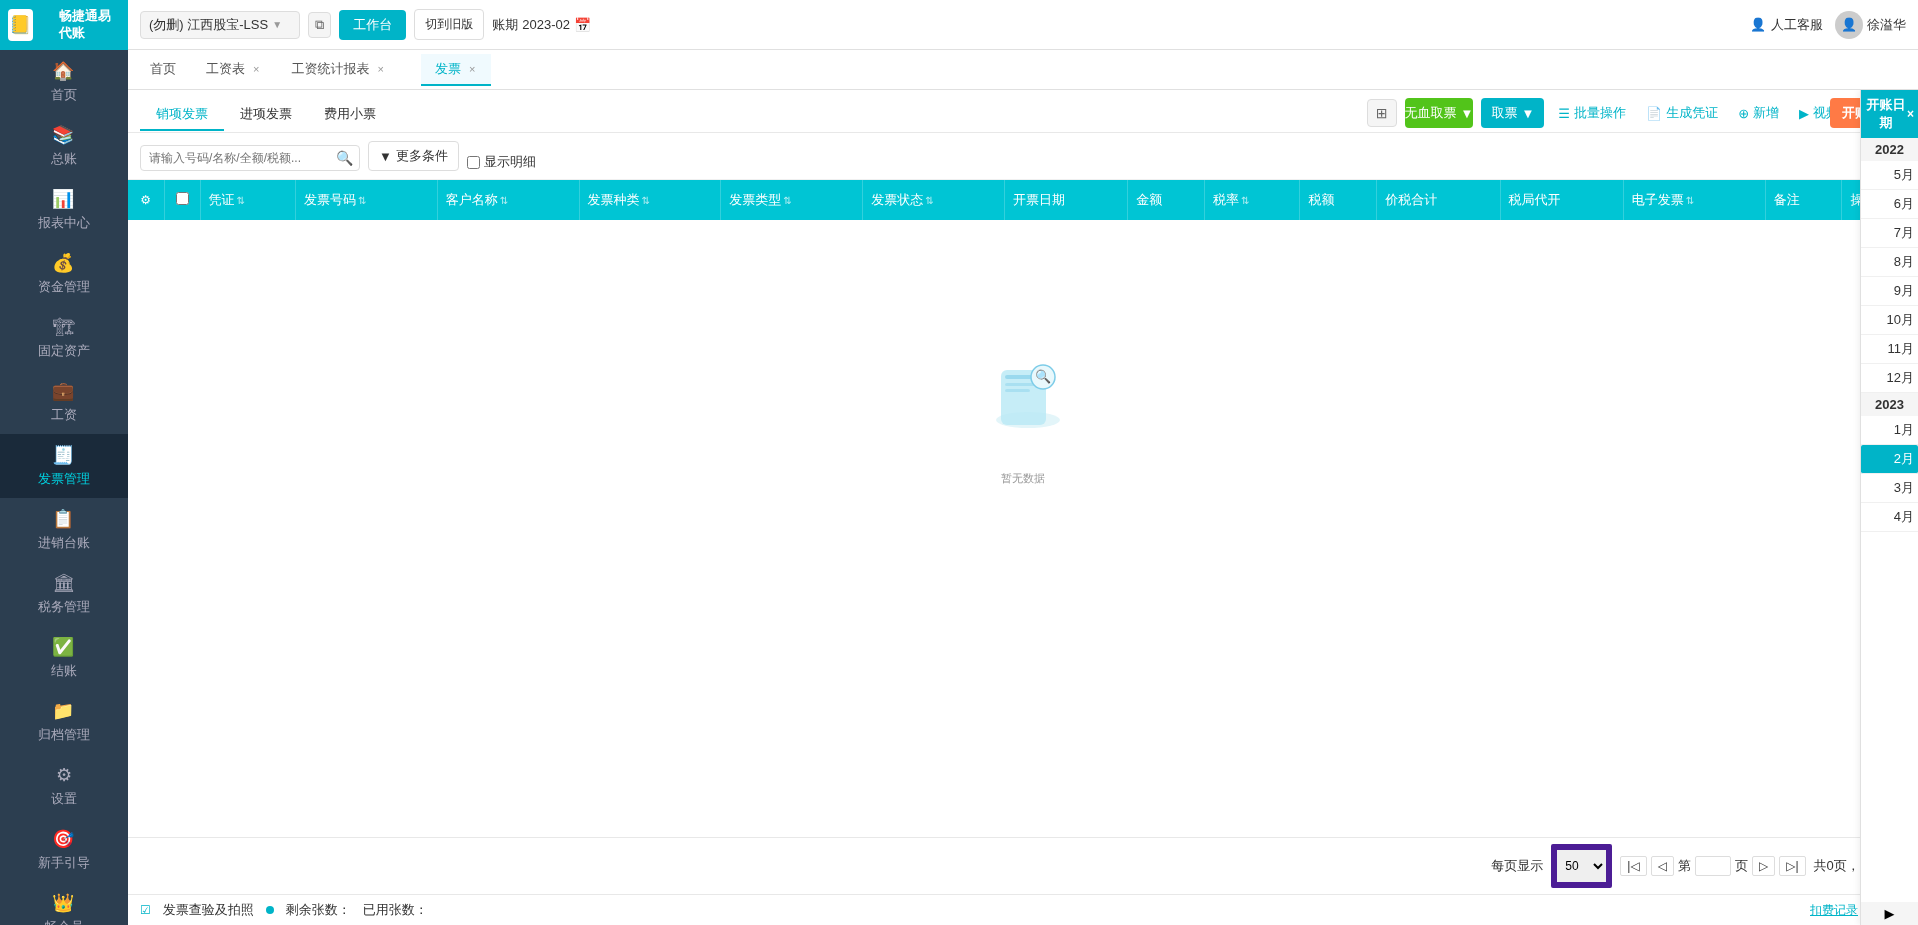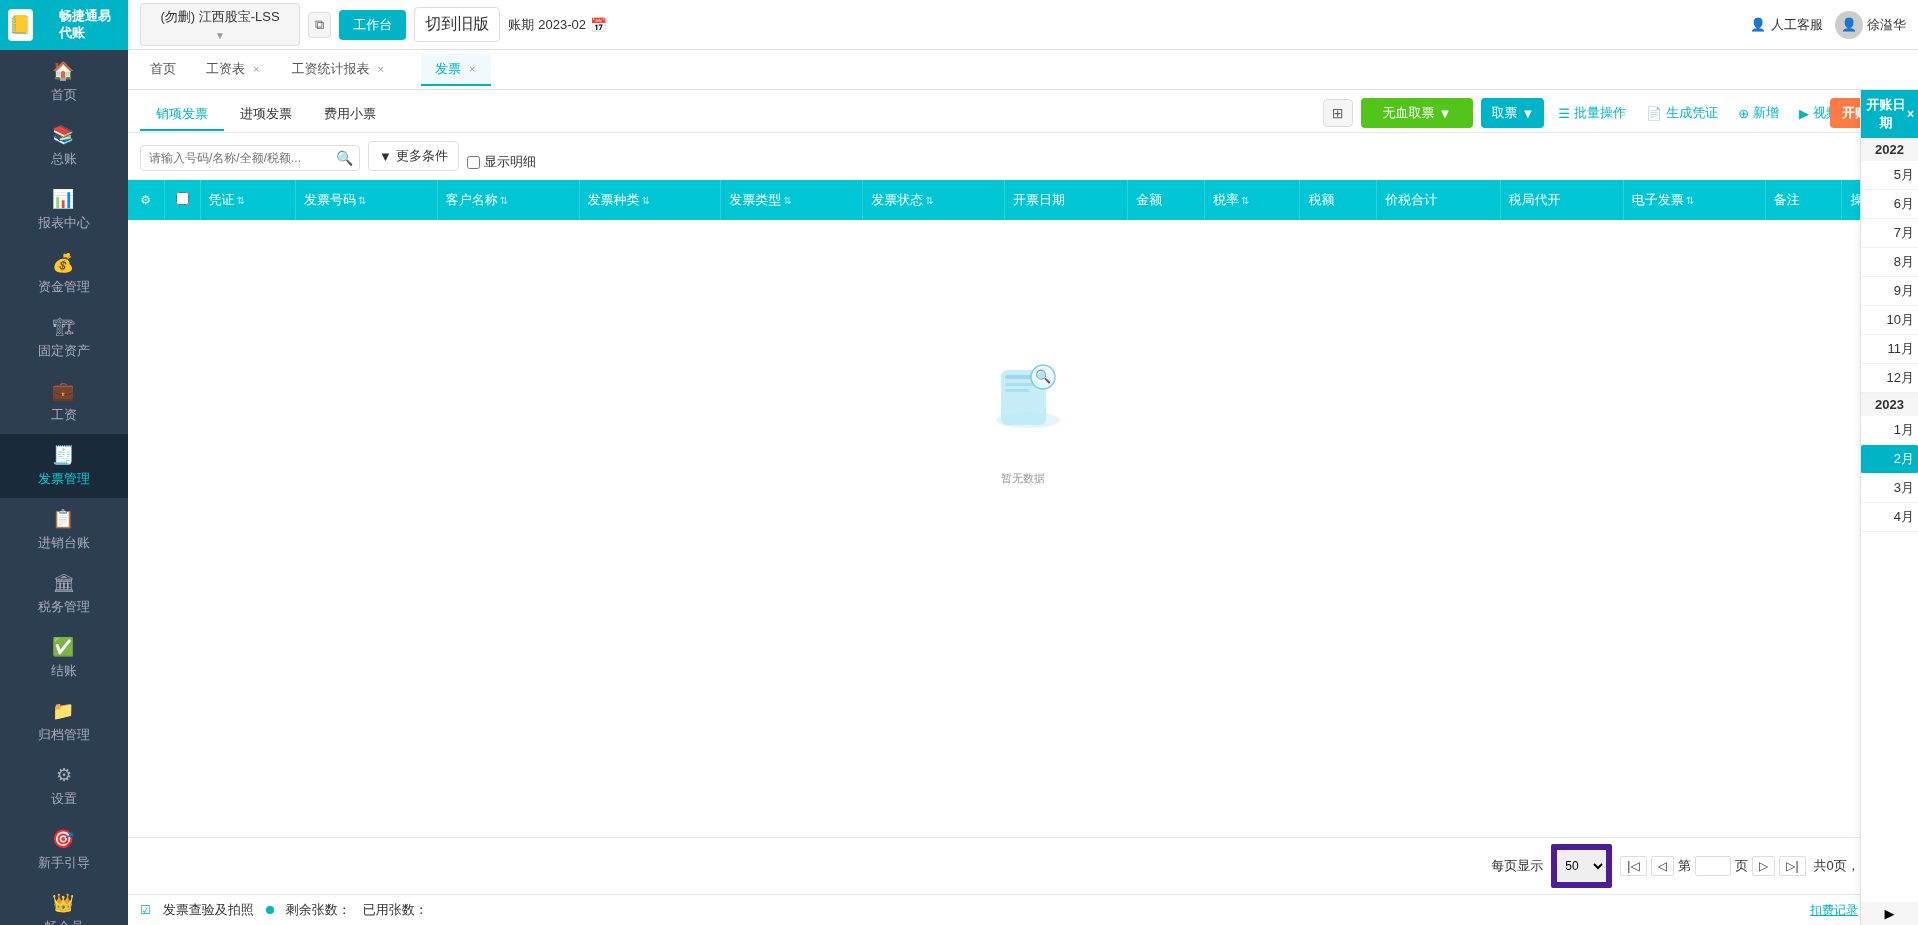--- a/index.html
+++ b/index.html
@@ -56,35 +56,35 @@
       border-bottom: 1px solid #e0e0e0;
       display: flex;
       align-items: center;
       height: 50px;
       padding: 0 12px;
       gap: 8px;
     }
     .topbar-company {
       display: flex; align-items: center; gap: 4px;
       background: #f5f5f5; border: 1px solid #ddd; border-radius: 4px;
-      padding: 4px 8px; cursor: pointer; min-width: 160px; flex-direction: column;
+      padding: 4px 8px; cursor: pointer; min-width: 160px;
     }
     .topbar-company-text { color: #333; font-size: 13px; }
     .topbar-company-arrow { color: #999; font-size: 10px; }
     .topbar-copy-btn {
       border: 1px solid #ddd; background: #f5f5f5; border-radius: 4px;
       padding: 4px 6px; cursor: pointer; color: #666;
     }
     .topbar-workspace-btn {
       background: #00b4c8; color: #fff; border: none; border-radius: 4px;
       padding: 6px 14px; cursor: pointer; font-size: 13px;
     }
     .topbar-switch-btn {
       background: #fff; color: #333; border: 1px solid #ddd; border-radius: 4px;
-      padding: 6px 10px; cursor: pointer; font-size: 16px;
+      padding: 6px 10px; cursor: pointer; font-size: 12px;
     }
     .topbar-period {
       display: flex; align-items: center; gap: 4px; color: #333;
     }
     .topbar-period-icon { color: #00b4c8; font-size: 14px; }
     .topbar-right {
       margin-left: auto; display: flex; align-items: center; gap: 12px;
     }
     .topbar-service { display: flex; align-items: center; gap: 4px; color: #333; cursor: pointer; }
     .topbar-user { display: flex; align-items: center; gap: 4px; color: #333; cursor: pointer; }
@@ -169,21 +169,21 @@
       border: 1px solid #ddd; border-radius: 4px; padding: 5px 10px;
       cursor: pointer; color: #333; font-size: 12px; background: #fff;
     }
     .checkbox-wrap { display: flex; align-items: center; gap: 4px; color: #333; font-size: 12px; cursor: pointer; }
     .grid-btn {
       background: #f5f5f5; border: 1px solid #ddd; border-radius: 4px;
       padding: 5px 8px; cursor: pointer; color: #666; font-size: 14px;
     }
     .btn-green-dropdown {
       background: #52c41a; color: #fff; border: none; border-radius: 4px;
-      padding: 6px 22px; cursor: pointer; display: flex; align-items: center; gap: 4px; font-size: 13px;
+      padding: 6px 0; cursor: pointer; display: flex; align-items: center; gap: 4px; font-size: 13px;
     }
     .btn-cyan-dropdown {
       background: #00b4c8; color: #fff; border: none; border-radius: 4px;
       padding: 6px 10px; cursor: pointer; display: flex; align-items: center; gap: 4px; font-size: 13px;
     }
     .toolbar-action {
       display: flex; align-items: center; gap: 4px;
       color: #00b4c8; cursor: pointer; font-size: 12px;
       padding: 4px 6px;
     }

